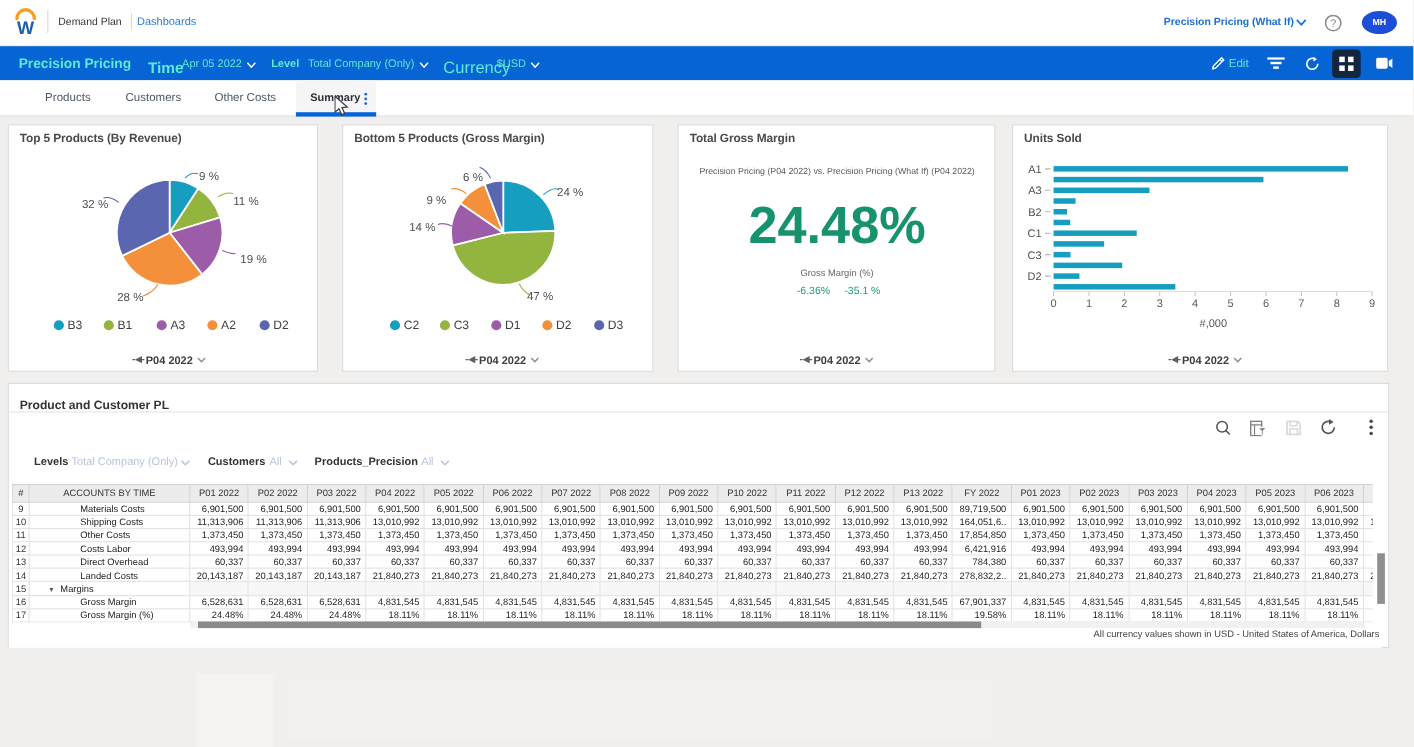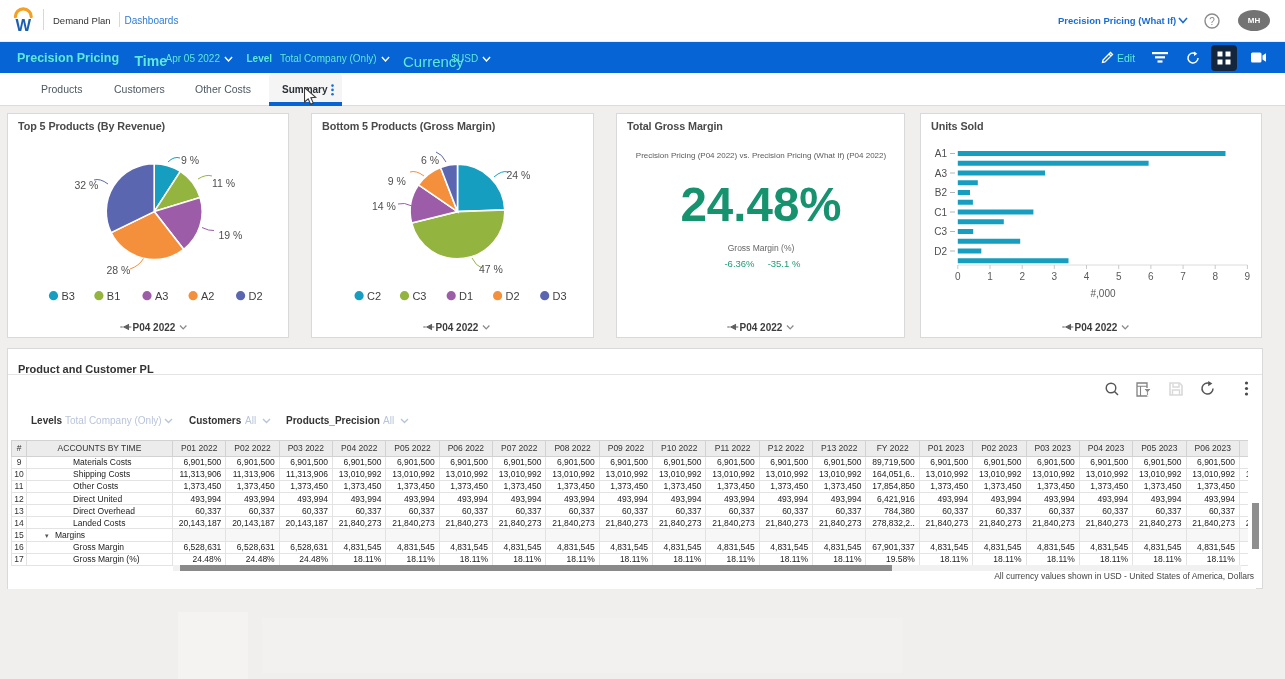--- a/index.html
+++ b/index.html
@@ -34,21 +34,21 @@
   <div class="sep" style="left:119px;top:12px;height:15px;"></div>
   <div class="abs" style="left:124.5px;top:15px;font-size:10px;color:#2e7cd6;">Dashboards</div>
   <div class="abs" style="left:1058px;top:15px;font-size:9.5px;font-weight:bold;color:#1a6ed2;">Precision Pricing (What If)</div>
   <svg class="abs" style="left:1178px;top:17px" width="10" height="7" viewBox="0 0 10 7">
       <path d="M1 1 L5 5.5 L9 1" fill="none" stroke="#1a6ed2" stroke-width="1.6"></path>
     </svg>
   <svg class="abs" style="left:1204px;top:13px" width="16" height="16" viewBox="0 0 16 16">
     <circle cx="8" cy="8" r="7" fill="none" stroke="#8b8b8b" stroke-width="1.4"></circle>
     <text x="8" y="11.5" font-size="10" fill="#8b8b8b" text-anchor="middle" font-family="Liberation Sans">?</text>
   </svg>
-  <div class="abs" style="left:1238px;top:10px;width:32px;height:21px;border-radius:50%;background:#737373;color:#fff;font-size:8px;font-weight:bold;text-align:center;line-height:21px;">MH</div>
+  <div class="abs" style="left:1238px;top:10px;width:32px;height:21px;border-radius:50%;background:#1d4ed8;color:#fff;font-size:8px;font-weight:bold;text-align:center;line-height:21px;">MH</div>
 </div>
 
 <div id="bluebar" class="abs">
   <div class="abs" style="left:17px;top:9px;font-size:12.5px;font-weight:bold;">Precision Pricing</div>
   <div class="abs" style="left:134.5px;top:11px;font-size:14px;font-weight:bold;">Time</div>
   <div class="abs" style="left:165.5px;top:11px;font-size:10px;">Apr 05 2022</div>
   <svg class="abs" style="left:224px;top:14px" width="9" height="6.5" viewBox="0 0 10 7">
       <path d="M1 1 L5 5.5 L9 1" fill="none" stroke="#fff" stroke-width="1.5"></path>
     </svg>
   <div class="abs" style="left:246.5px;top:11px;font-size:10px;font-weight:bold;">Level</div>
@@ -419,21 +419,21 @@
             <td>1,373,450</td>
             <td>1,373,450</td>
             <td>1,373,450</td>
             <td>1,373,450</td>
             <td>1,373,450</td>
             <td>1,373,450</td>
             <td>1,373,450</td>
           </tr>
           <tr>
             <td class="rn">12</td>
-            <td class="acct">Direct United</td>
+            <td class="acct">Costs Labor</td>
             <td>493,994</td>
             <td>493,994</td>
             <td>493,994</td>
             <td>493,994</td>
             <td>493,994</td>
             <td>493,994</td>
             <td>493,994</td>
             <td>493,994</td>
             <td>493,994</td>
             <td>493,994</td>

